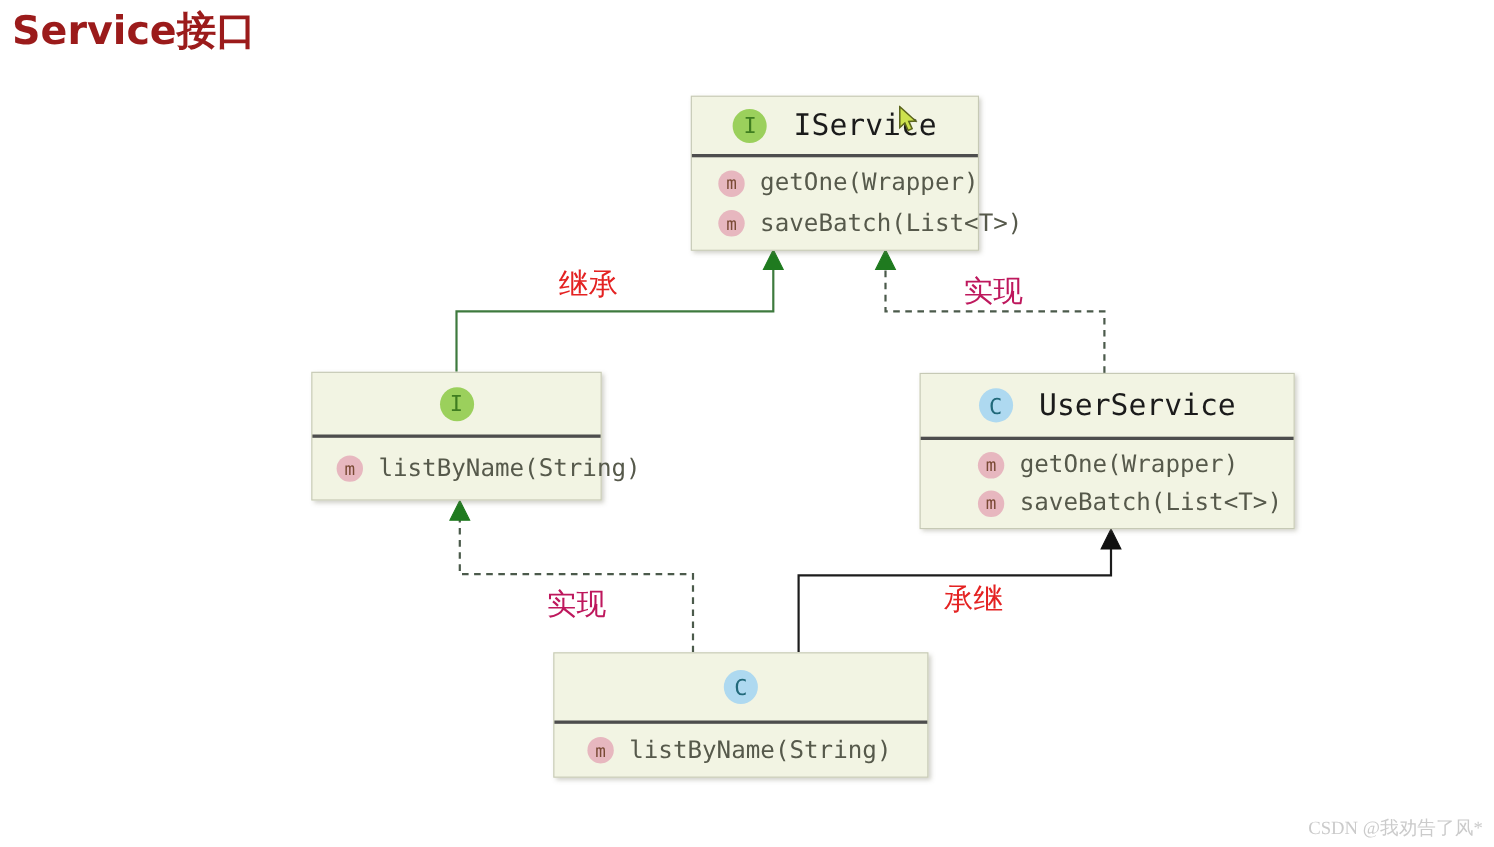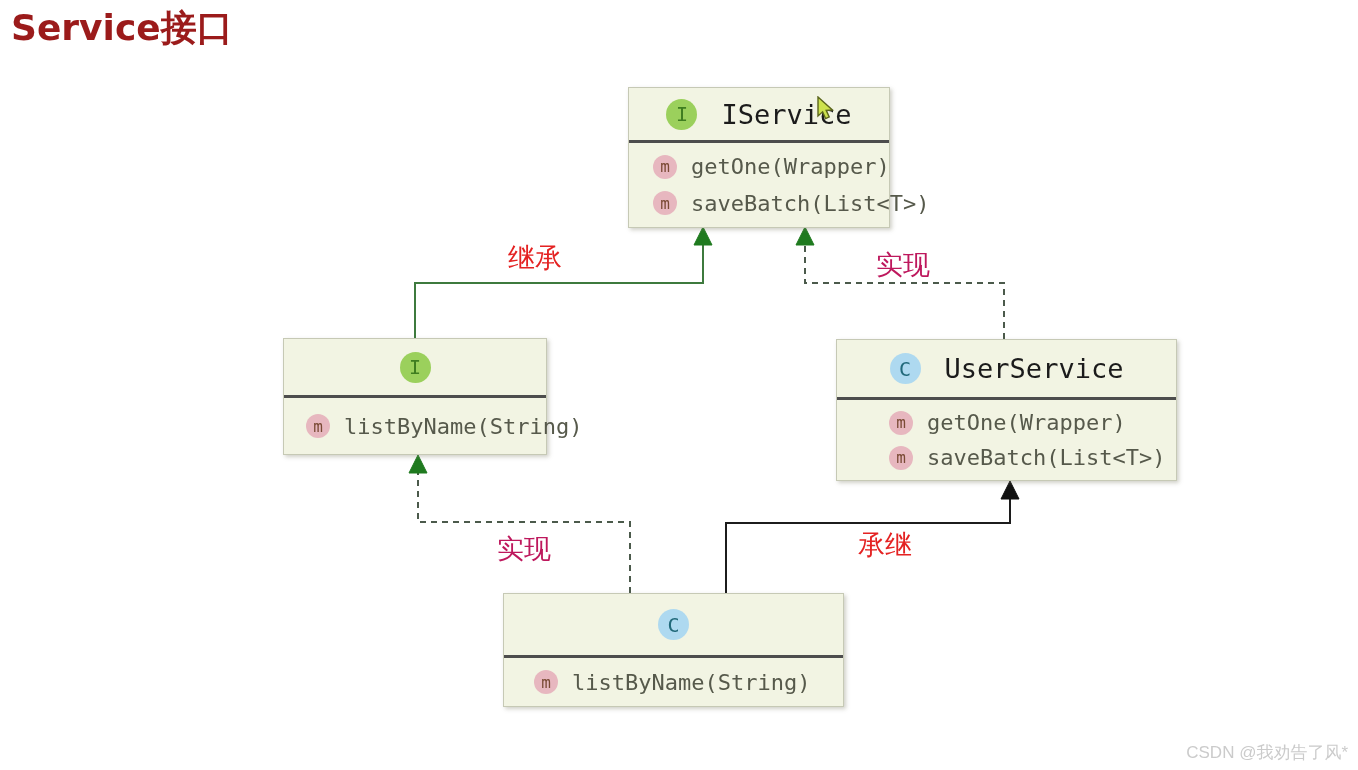--- a/index.html
+++ b/index.html
@@ -45,21 +45,21 @@
   #box-userserviceimpl .box-header{height:61px;}
   #box-iservice .box-body{padding-left:24px;}
   #box-userservice .box-body{padding-left:22px;}
   #box-serviceimpl .box-body{padding-left:52px;}
   #box-userserviceimpl .box-body{padding-left:30px;}
   #label-extends-top{left:508px;top:240px;}
   #label-implements-top{left:876px;top:247px;}
   #label-implements-bottom{left:497px;top:531px;}
   #label-extends-bottom{left:858px;top:527px;text-align:center;}
   .watermark{position:absolute;right:10px;top:741px;font-size:17px;color:#cbcbcb;
-             font-family:Liberation Sans, sans-serif;}
+             font-family:Liberation Serif, serif;}
   .cursor{position:absolute;left:816px;top:96px;}
 </style>
 </head>
 <body>
 
 <div id="canvas">
 
   <div class="page-title">Service接口</div>
 
   <svg class="connectors" viewBox="0 0 1358 770" xmlns="http://www.w3.org/2000/svg">

